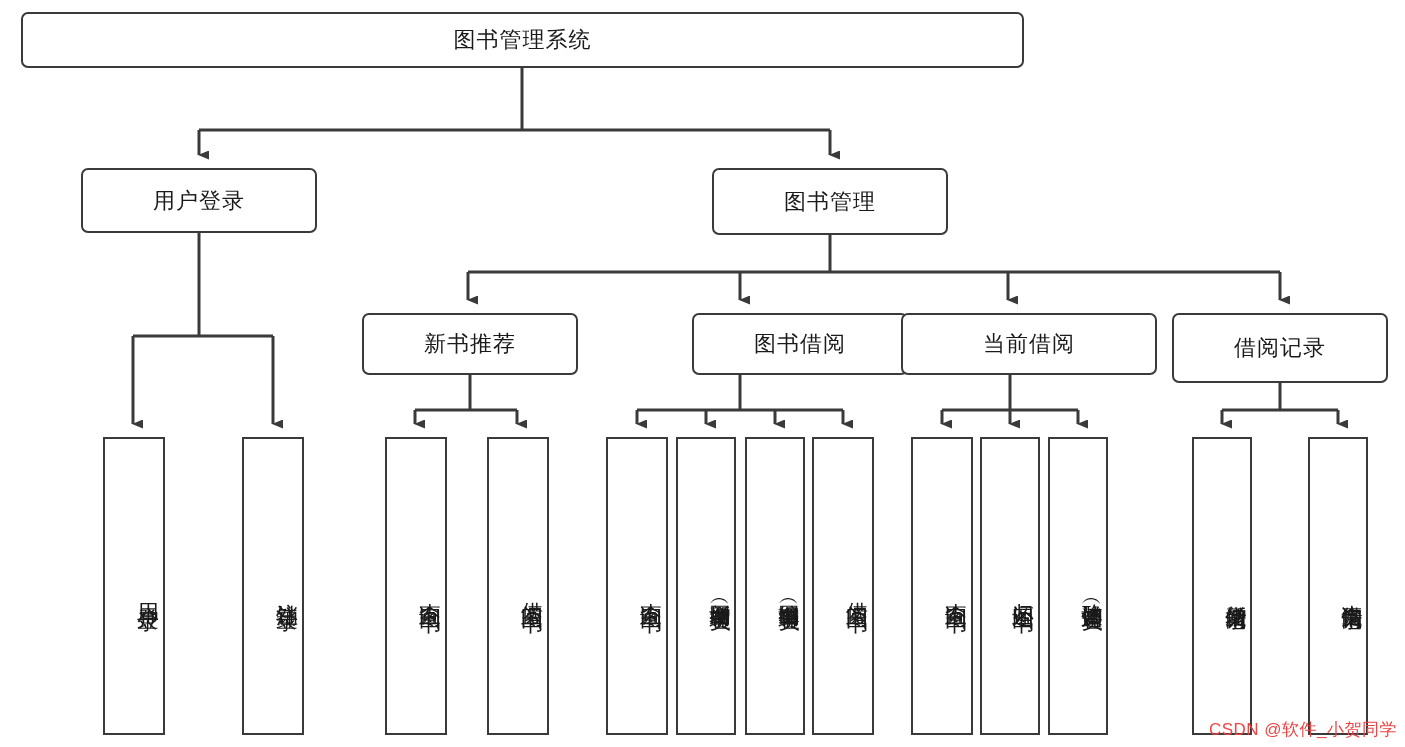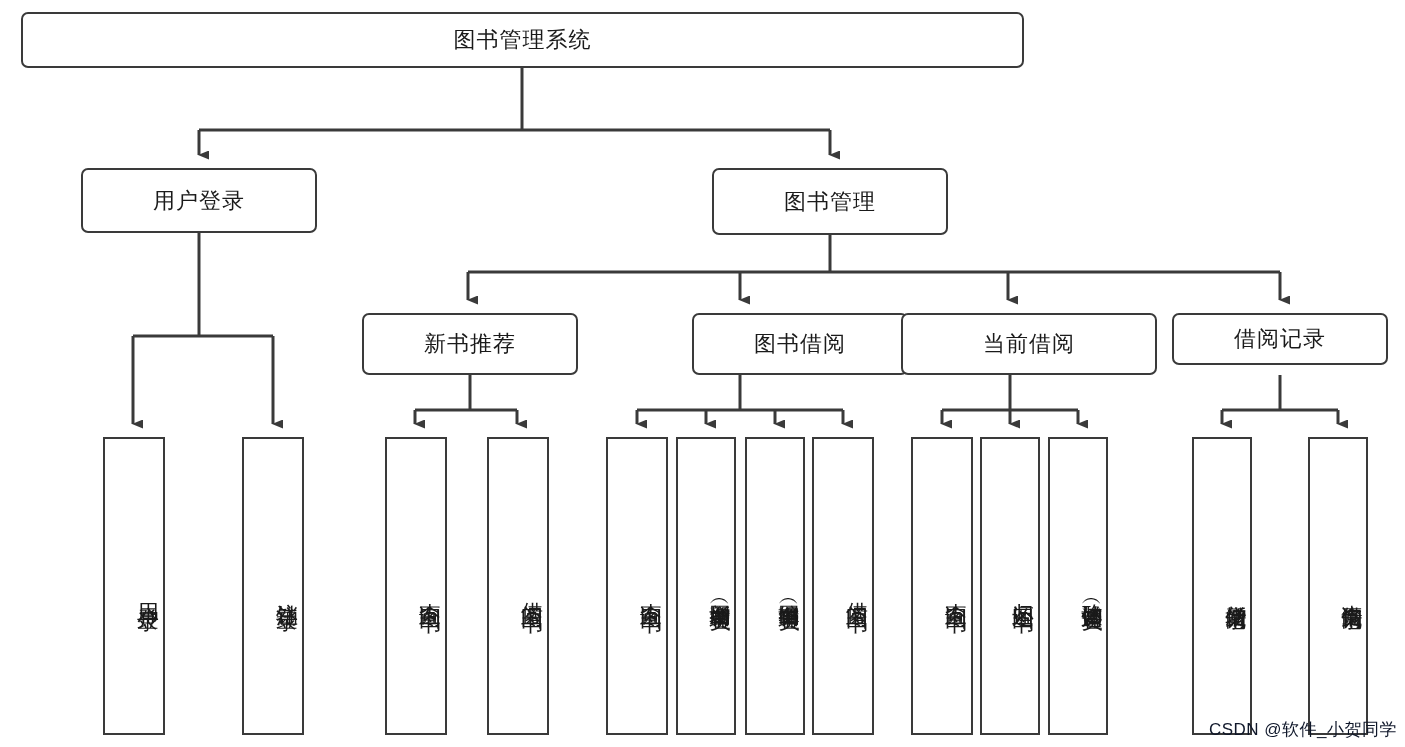--- a/index.html
+++ b/index.html
@@ -55,21 +55,21 @@
   }
   .node-label {
     display: block;
     white-space: nowrap;
   }
   #watermark {
     position: absolute;
     right: 8px;
     bottom: 6px;
     font-size: 17px;
-    color: #0f172a;
+    color: #ef4444;
     white-space: nowrap;
     letter-spacing: 0.5px;
   }
 </style>
 </head>
 <body>
 
 <div id="canvas">
 
   <svg class="edges" viewBox="0 0 1405 747">
@@ -138,21 +138,21 @@
 
   <div class="node horiz" style="left:362px; top:313px; width:216px; height:62px;text-align:center;">
     <span class="node-label">新书推荐</span>
   </div>
   <div class="node horiz" style="left:660px; top:313px; width:216px; height:62px;margin-left:32px;">
     <span class="node-label">图书借阅</span>
   </div>
   <div class="node horiz" style="left:901px; top:313px; width:256px; height:62px;">
     <span class="node-label">当前借阅</span>
   </div>
-  <div class="node horiz" style="left:1172px; top:313px; width:216px; height:52px;">
+  <div class="node horiz" style="left:1172px; top:313px; width:216px; height:70px;">
     <span class="node-label">借阅记录</span>
   </div>
 
   <div class="node vert" style="left:103px; top:437px; width:62px; height:298px;">
     <span class="node-label">用户登录</span>
   </div>
   <div class="node vert" style="left:242px; top:437px; width:62px; height:298px;">
     <span class="node-label">注销登录</span>
   </div>
 

